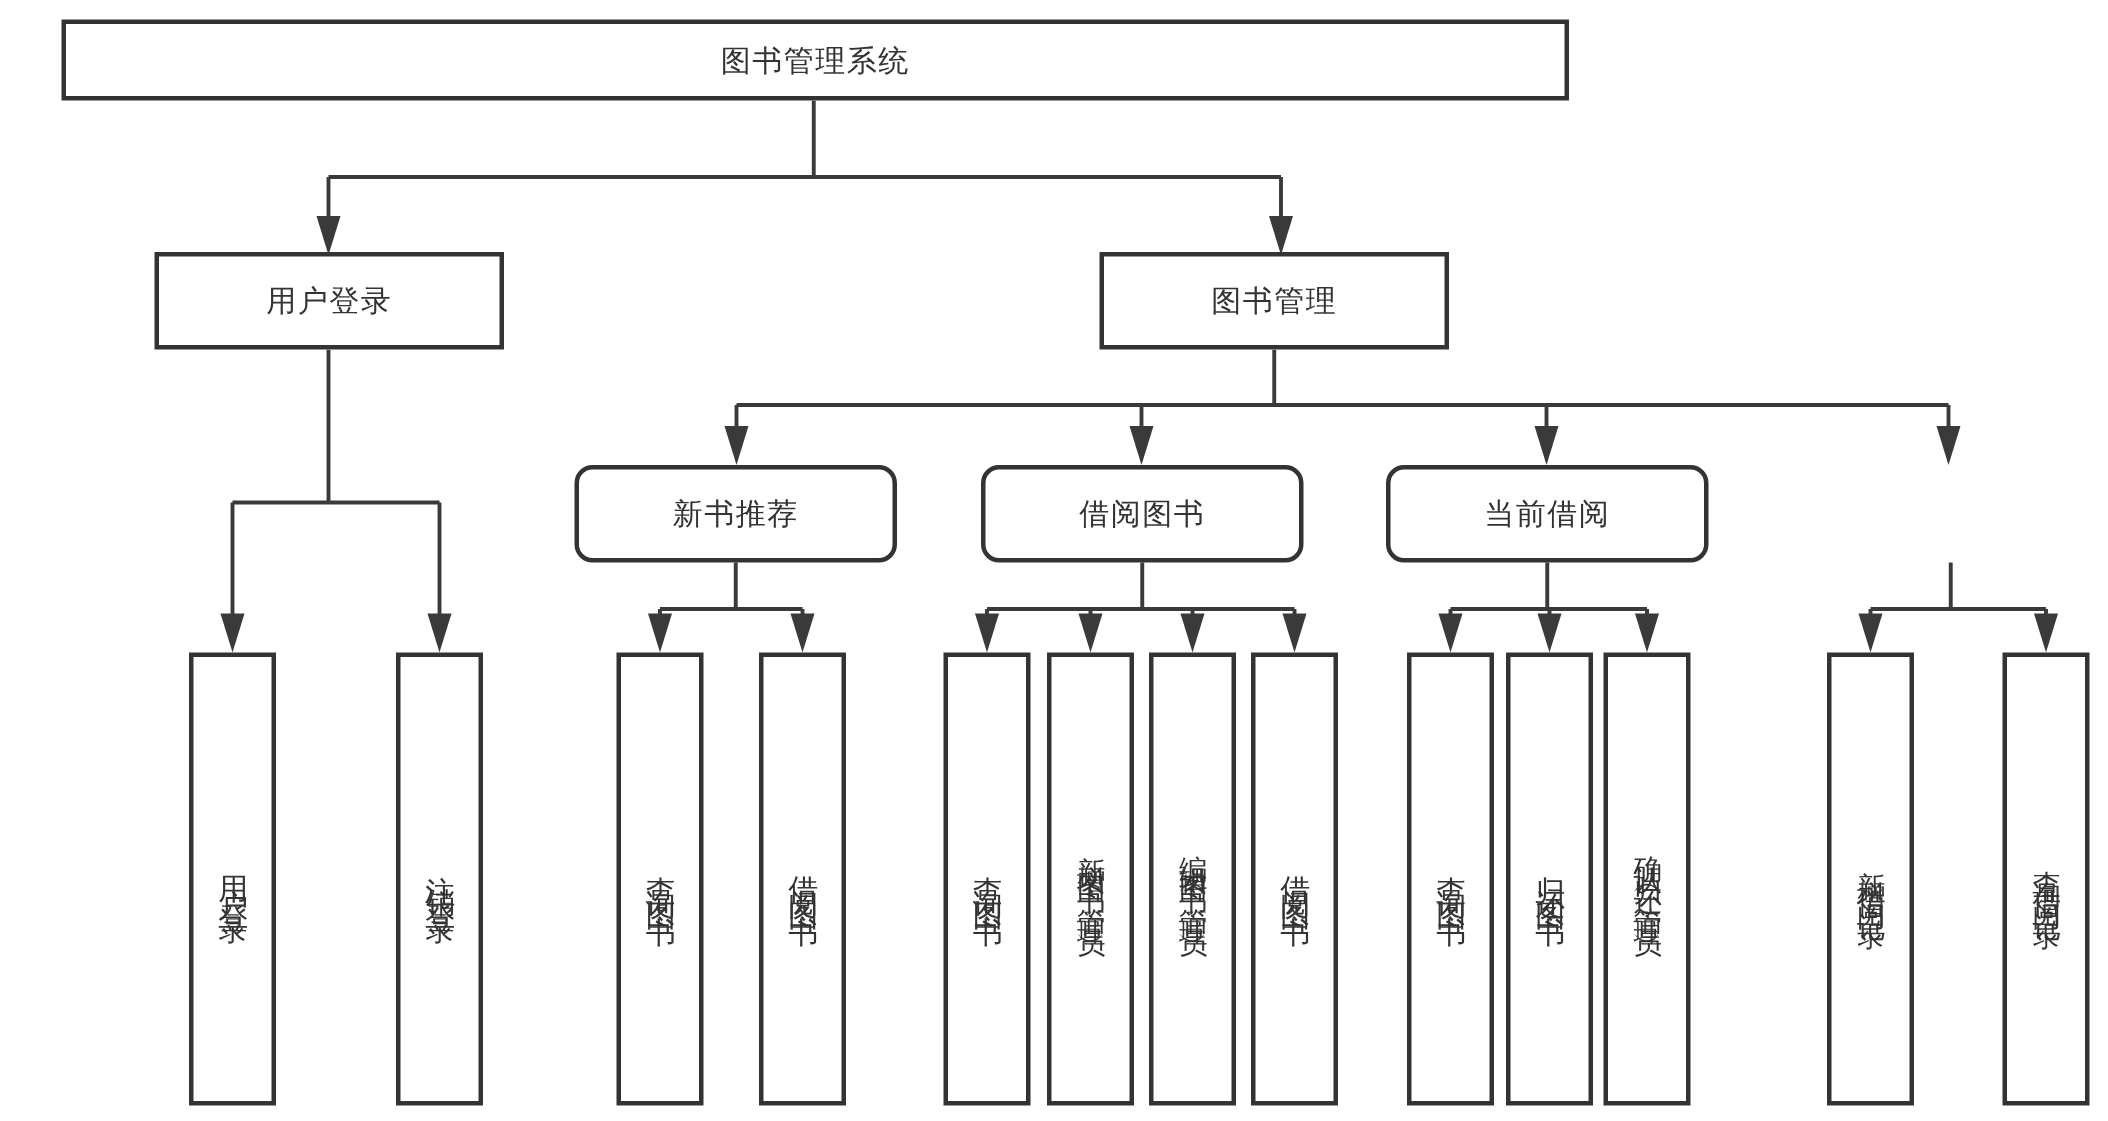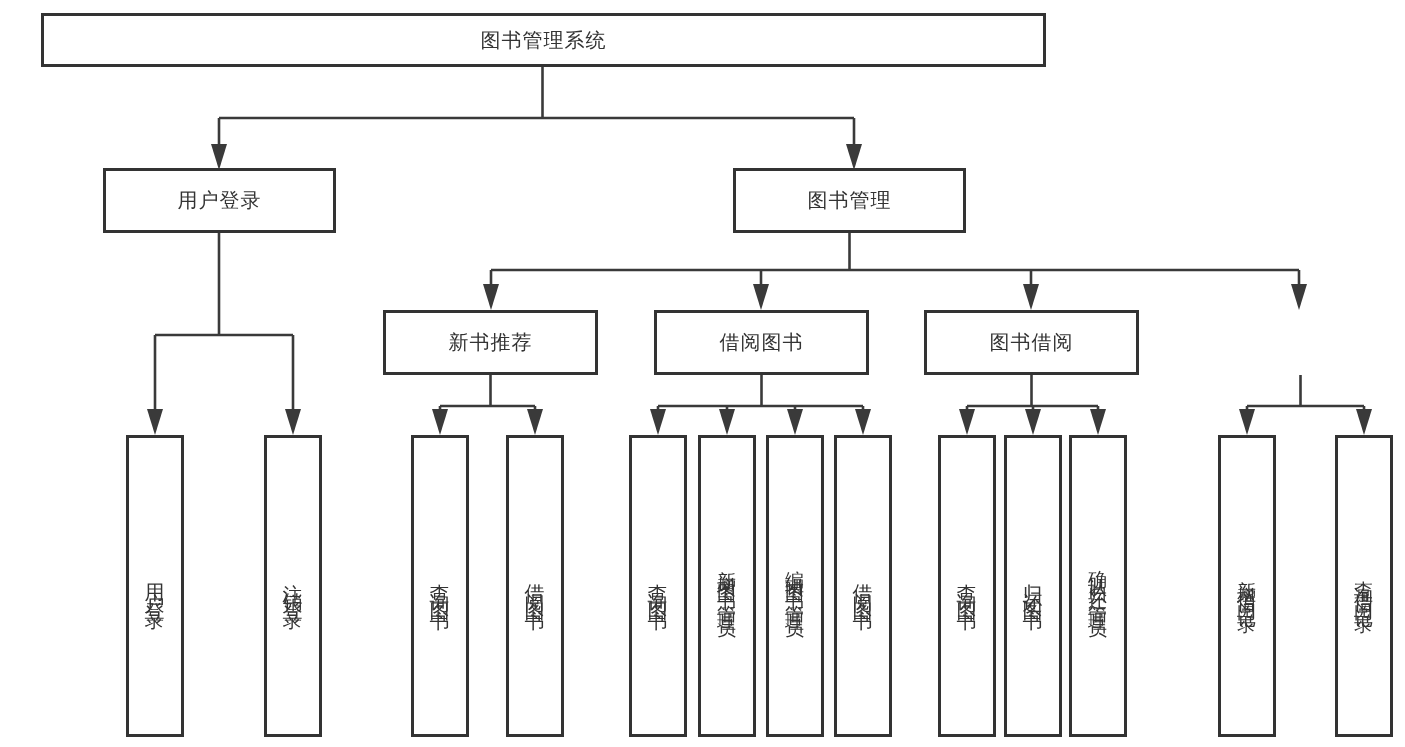--- a/index.html
+++ b/index.html
@@ -28,21 +28,21 @@
     justify-content: center;
     font-size: 20px;
     letter-spacing: 1px;
     color: #333333;
     z-index: 2;
   }
   .root  { left: 20px;  top: 13px;  width: 1005px; height: 54px; }
   .l2    { top: 168px; height: 65px; width: 233px; }
   .l2a   { left: 82px; }
   .l2b   { left: 712px; }
-  .l3    { top: 310px; height: 65px; width: 215px; }
+  .l3    { top: 310px; height: 65px; width: 215px; border-radius: 12px; }
   .l3a   { left: 362px; }
   .l3b   { left: 633px; }
   .l3c   { left: 903px; }
   .l3d   { left: 1172px; }
   .leaf {
     position: absolute;
     box-sizing: border-box;
     top: 435px;
     width: 58px;
     height: 302px;
@@ -159,21 +159,21 @@
     </g>
   </svg>
 
   <div class="hnode root">图书管理系统</div>
 
   <div class="hnode l2 l2a">用户登录</div>
   <div class="hnode l2 l2b">图书管理</div>
 
   <div class="hnode l3 l3a">新书推荐</div>
   <div class="hnode l3 l3b">借阅图书</div>
-  <div class="hnode l3 l3c">图书借阅</div>
+  <div class="hnode l3 l3c">当前借阅</div>
 
   <div class="leaf a1">用户登录</div>
   <div class="leaf a2">注销登录</div>
 
   <div class="leaf b1">查询图书</div>
   <div class="leaf b2">借阅图书</div>
 
   <div class="leaf c1">查询图书</div>
   <div class="leaf c2 tight">新增图书（管理员）</div>
   <div class="leaf c3 tight">编辑图书（管理员）</div>

